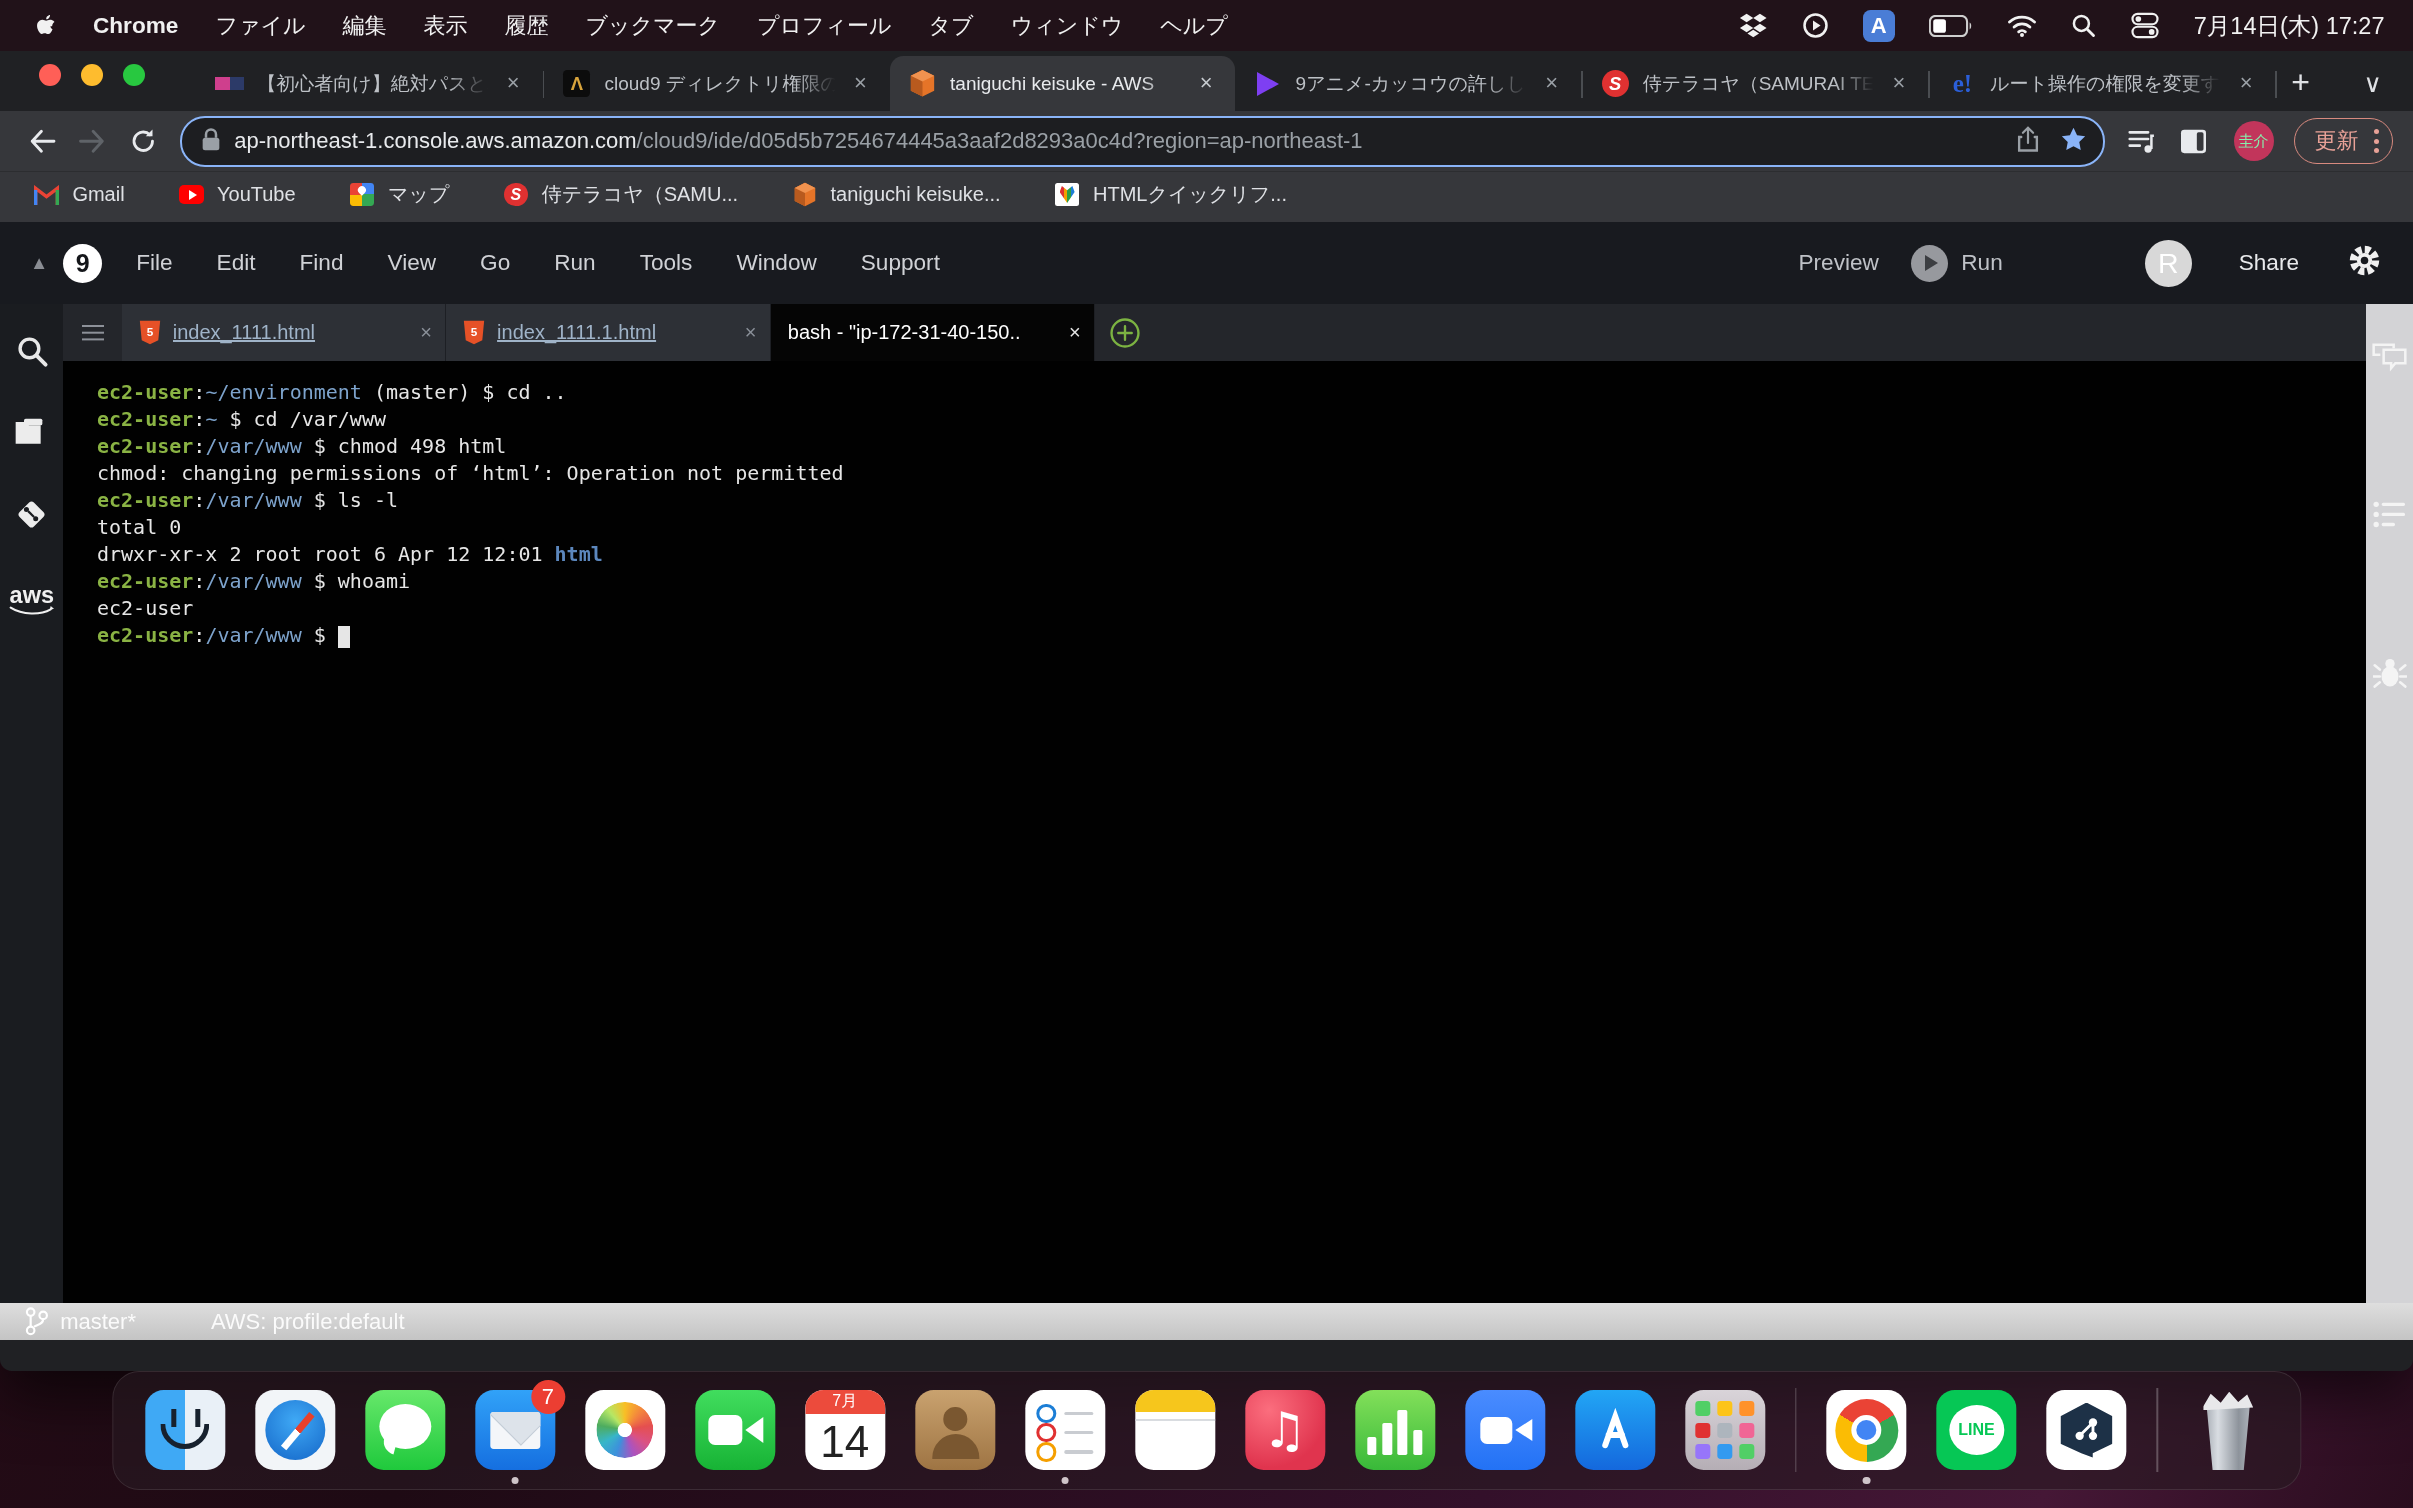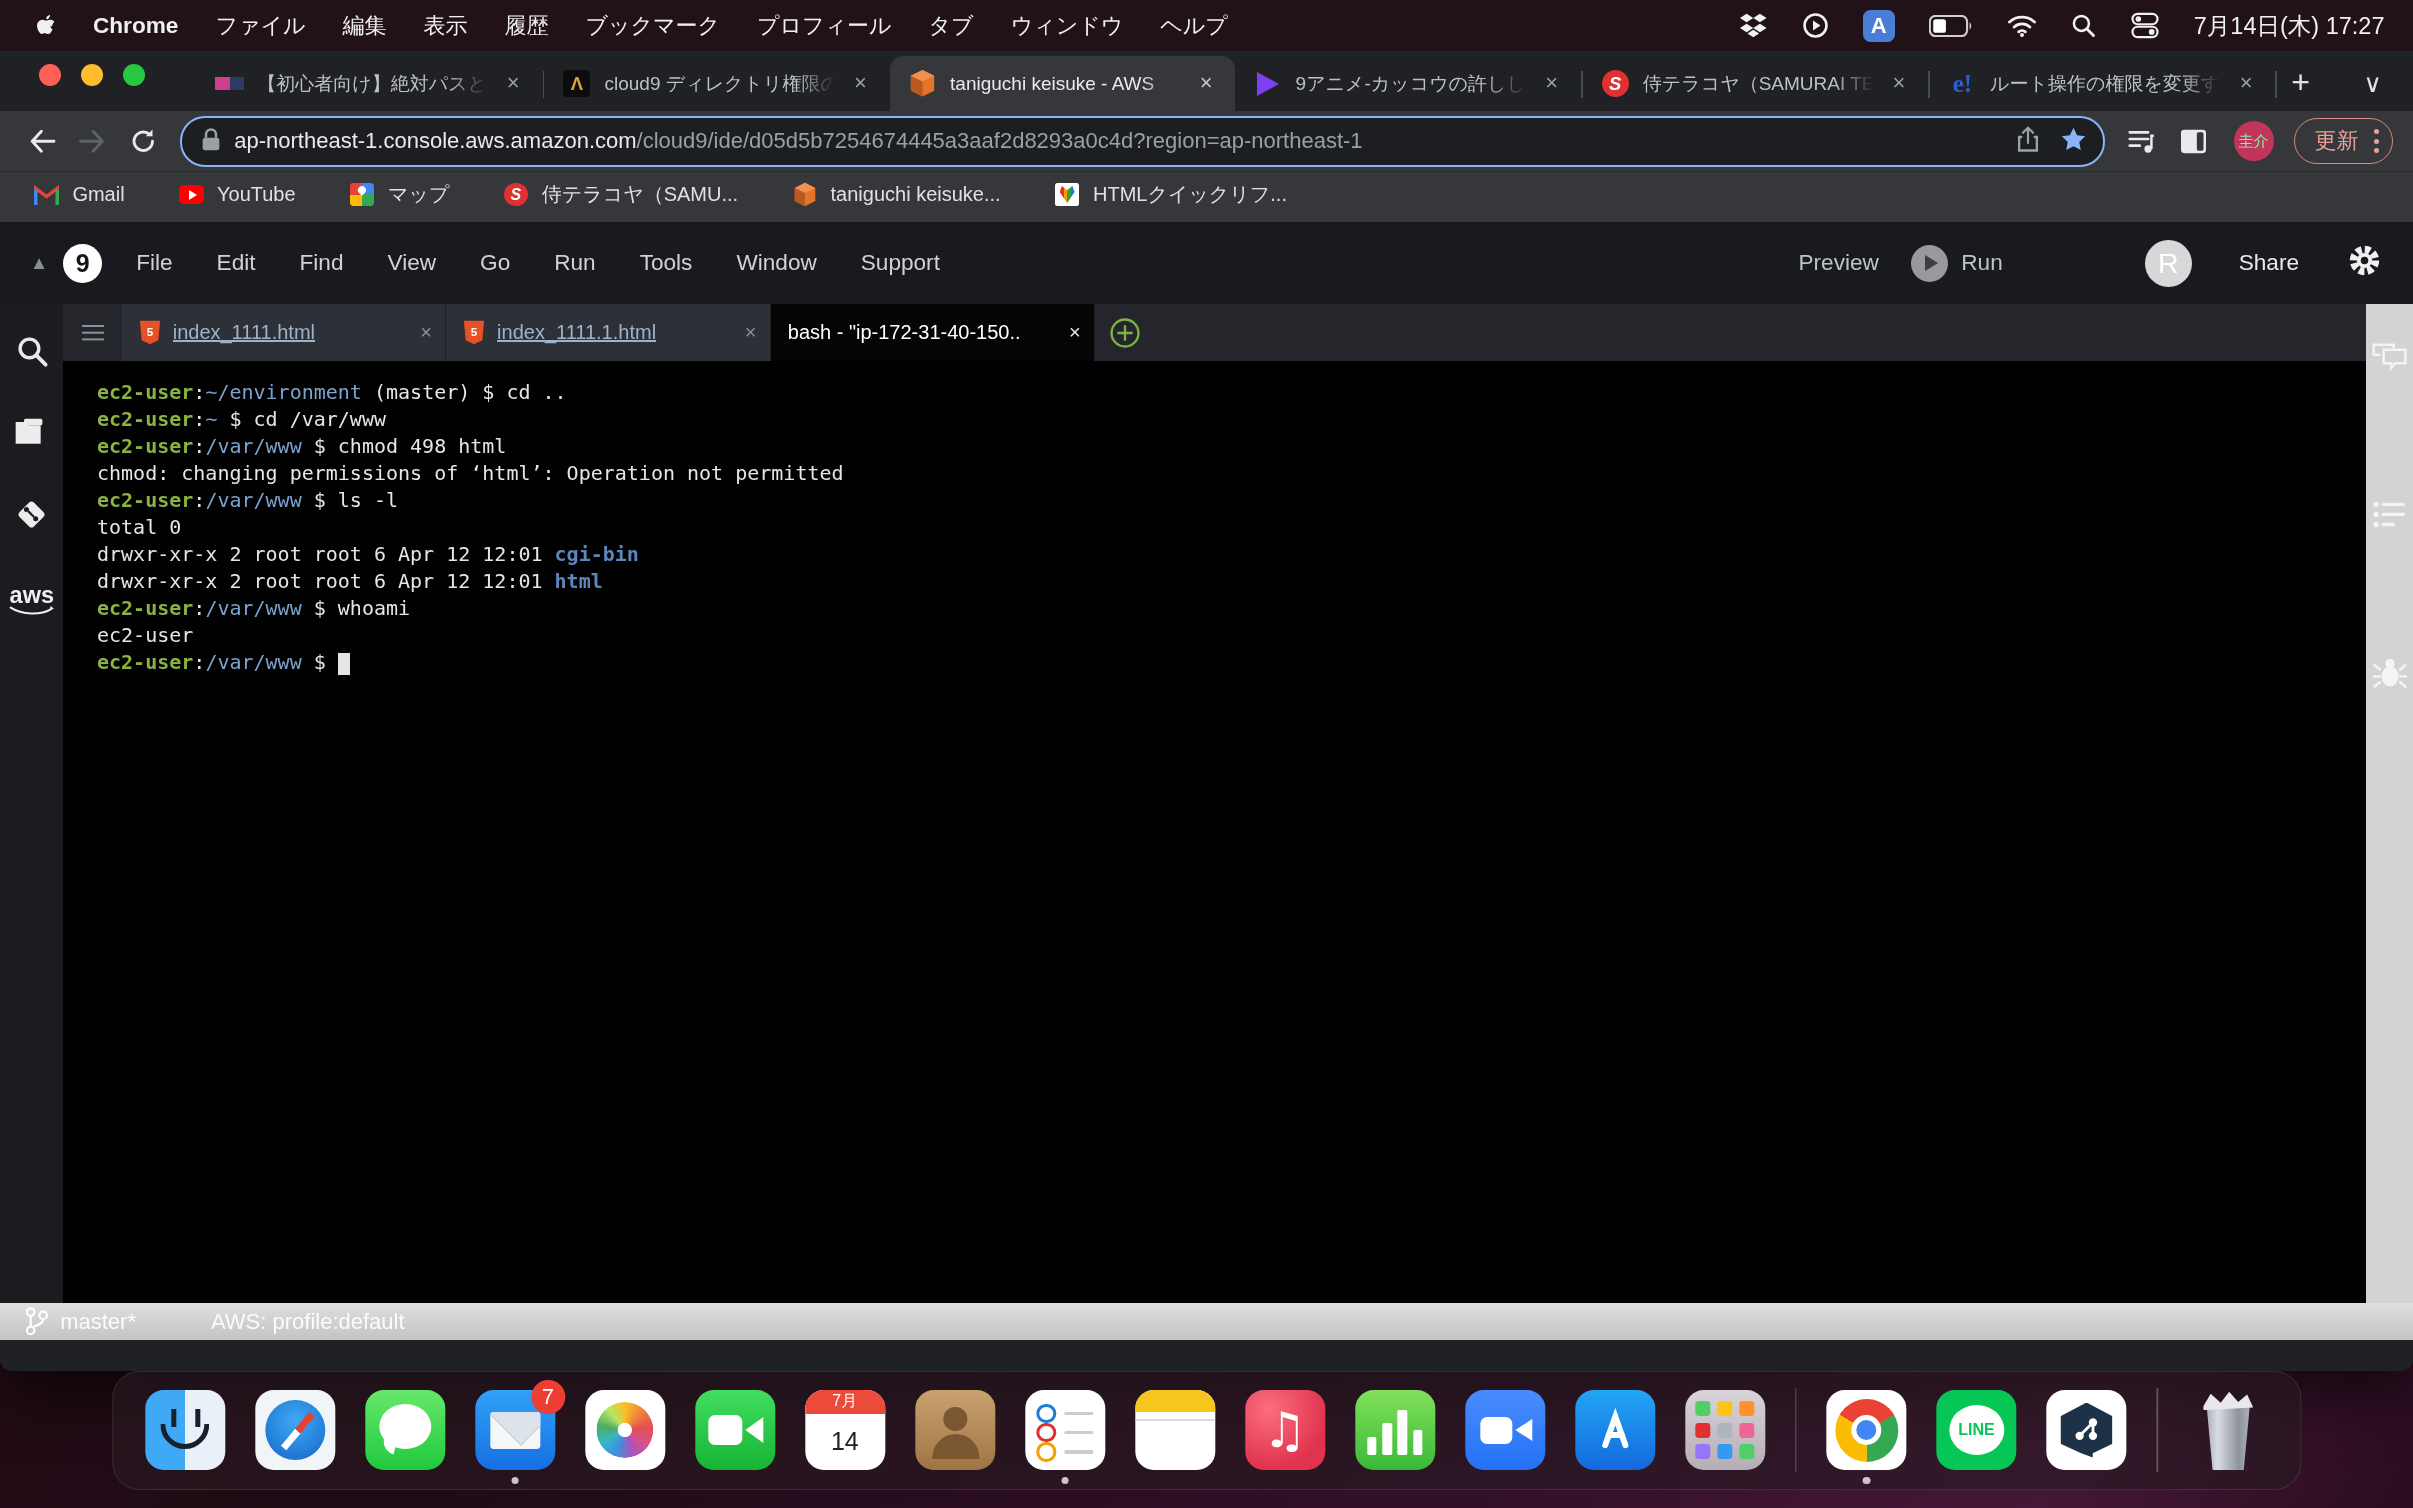--- a/index.html
+++ b/index.html
@@ -123,21 +123,21 @@
   .badge{position:absolute;top:-10px;right:-10px;min-width:34px;height:34px;border-radius:17px;background:#ec3e32;color:#fff;font-size:22px;display:flex;align-items:center;justify-content:center;}
   .ic-photos{background:#fff;}
   .ic-photos .wheel{position:absolute;inset:11.7px;border-radius:50%;
     background:conic-gradient(#f7b500,#f2711c,#e03131,#d6336c,#9c36b5,#1c7ed6,#15aabf,#2f9e44,#a9e34b,#f7b500);
     -webkit-mask-image:radial-gradient(circle,transparent 0 6.7px,#000 7.5px);mask-image:radial-gradient(circle,transparent 0 6.7px,#000 7.5px);opacity:.85;}
   .ic-facetime{background:linear-gradient(#41dd5e,#17b335);}
   .ic-facetime .cam{position:absolute;left:13.4px;top:25px;width:34px;height:30px;background:#fff;border-radius:6.7px;}
   .ic-facetime .lens{position:absolute;left:50px;top:27px;width:0;height:0;border-right:18.4px solid #fff;border-top:13.4px solid transparent;border-bottom:13.4px solid transparent;}
   .ic-calendar{background:#fff;overflow:hidden;}
   .ic-calendar .mon{position:absolute;top:0;left:0;right:0;height:23.5px;background:#ec4b3c;color:#fff;font-size:16px;display:flex;align-items:center;justify-content:center;}
-  .ic-calendar .day{position:absolute;top:23.5px;left:0;right:0;bottom:0;color:#222;font-size:25px;display:flex;align-items:center;justify-content:center;font-weight:300;}
+  .ic-calendar .day{position:absolute;top:23.5px;left:0;right:0;bottom:0;color:#222;font-size:44px;display:flex;align-items:center;justify-content:center;font-weight:300;}
   .ic-contacts{background:linear-gradient(#c9a26f,#9e7443);}
   .ic-contacts .head{position:absolute;left:28.5px;top:17px;width:23.5px;height:23.5px;border-radius:50%;background:#7a5730;}
   .ic-contacts .body{position:absolute;left:17px;top:44px;width:47px;height:25px;border-radius:23.5px 23.5px 0 0;background:#7a5730;}
   .ic-reminders{background:#fff;padding:13.4px 11.7px;box-sizing:border-box;display:flex;flex-direction:column;justify-content:space-between;}
   .ic-reminders .row{display:flex;align-items:center;gap:8.4px;}
   .ic-reminders .dot{width:13.4px;height:13.4px;border-radius:50%;border:3.4px solid;}
   .ic-reminders .ln{flex:1;height:3.4px;background:#c9ccd1;border-radius:1.7px;}
   .ic-notes{background:#fff;overflow:hidden;}
   .ic-notes .band{position:absolute;top:0;left:0;right:0;height:22px;background:#f6c61c;}
   .ic-notes .l1{position:absolute;top:28.5px;left:0;right:0;height:2.5px;background:#d9dce0;}
@@ -519,21 +519,20 @@
               </svg>
           </span>
         </div>
         <div class="terminal">
             <div class="tline"><span class="seg-g">ec2-user</span><span class="seg-w">:</span><span class="seg-b">~/environment</span><span class="seg-w"> (master) $ cd ..</span></div>
             <div class="tline"><span class="seg-g">ec2-user</span><span class="seg-w">:</span><span class="seg-b">~</span><span class="seg-w"> $ cd /var/www</span></div>
             <div class="tline"><span class="seg-g">ec2-user</span><span class="seg-w">:</span><span class="seg-b">/var/www</span><span class="seg-w"> $ chmod 498 html</span></div>
             <div class="tline"><span class="seg-w">chmod: changing permissions of ‘html’: Operation not permitted</span></div>
             <div class="tline"><span class="seg-g">ec2-user</span><span class="seg-w">:</span><span class="seg-b">/var/www</span><span class="seg-w"> $ ls -l</span></div>
             <div class="tline"><span class="seg-w">total 0</span></div>
-            <div class="tline"><span class="seg-w">drwxr-xr-x 2 root root 6 Apr 12 12:01 </span><span class="seg-d">cgi-bin</span></div>
             <div class="tline"><span class="seg-w">drwxr-xr-x 2 root root 6 Apr 12 12:01 </span><span class="seg-d">html</span></div>
             <div class="tline"><span class="seg-g">ec2-user</span><span class="seg-w">:</span><span class="seg-b">/var/www</span><span class="seg-w"> $ whoami</span></div>
             <div class="tline"><span class="seg-w">ec2-user</span></div>
             <div class="tline"><span class="seg-g">ec2-user</span><span class="seg-w">:</span><span class="seg-b">/var/www</span><span class="seg-w"> $ </span><span class="seg-cursor">&nbsp;</span></div>
           </div>
       </div>
 
       <div class="rstrip">
         <span>
           <svg width="35" height="32" viewBox="0 0 42 38">

